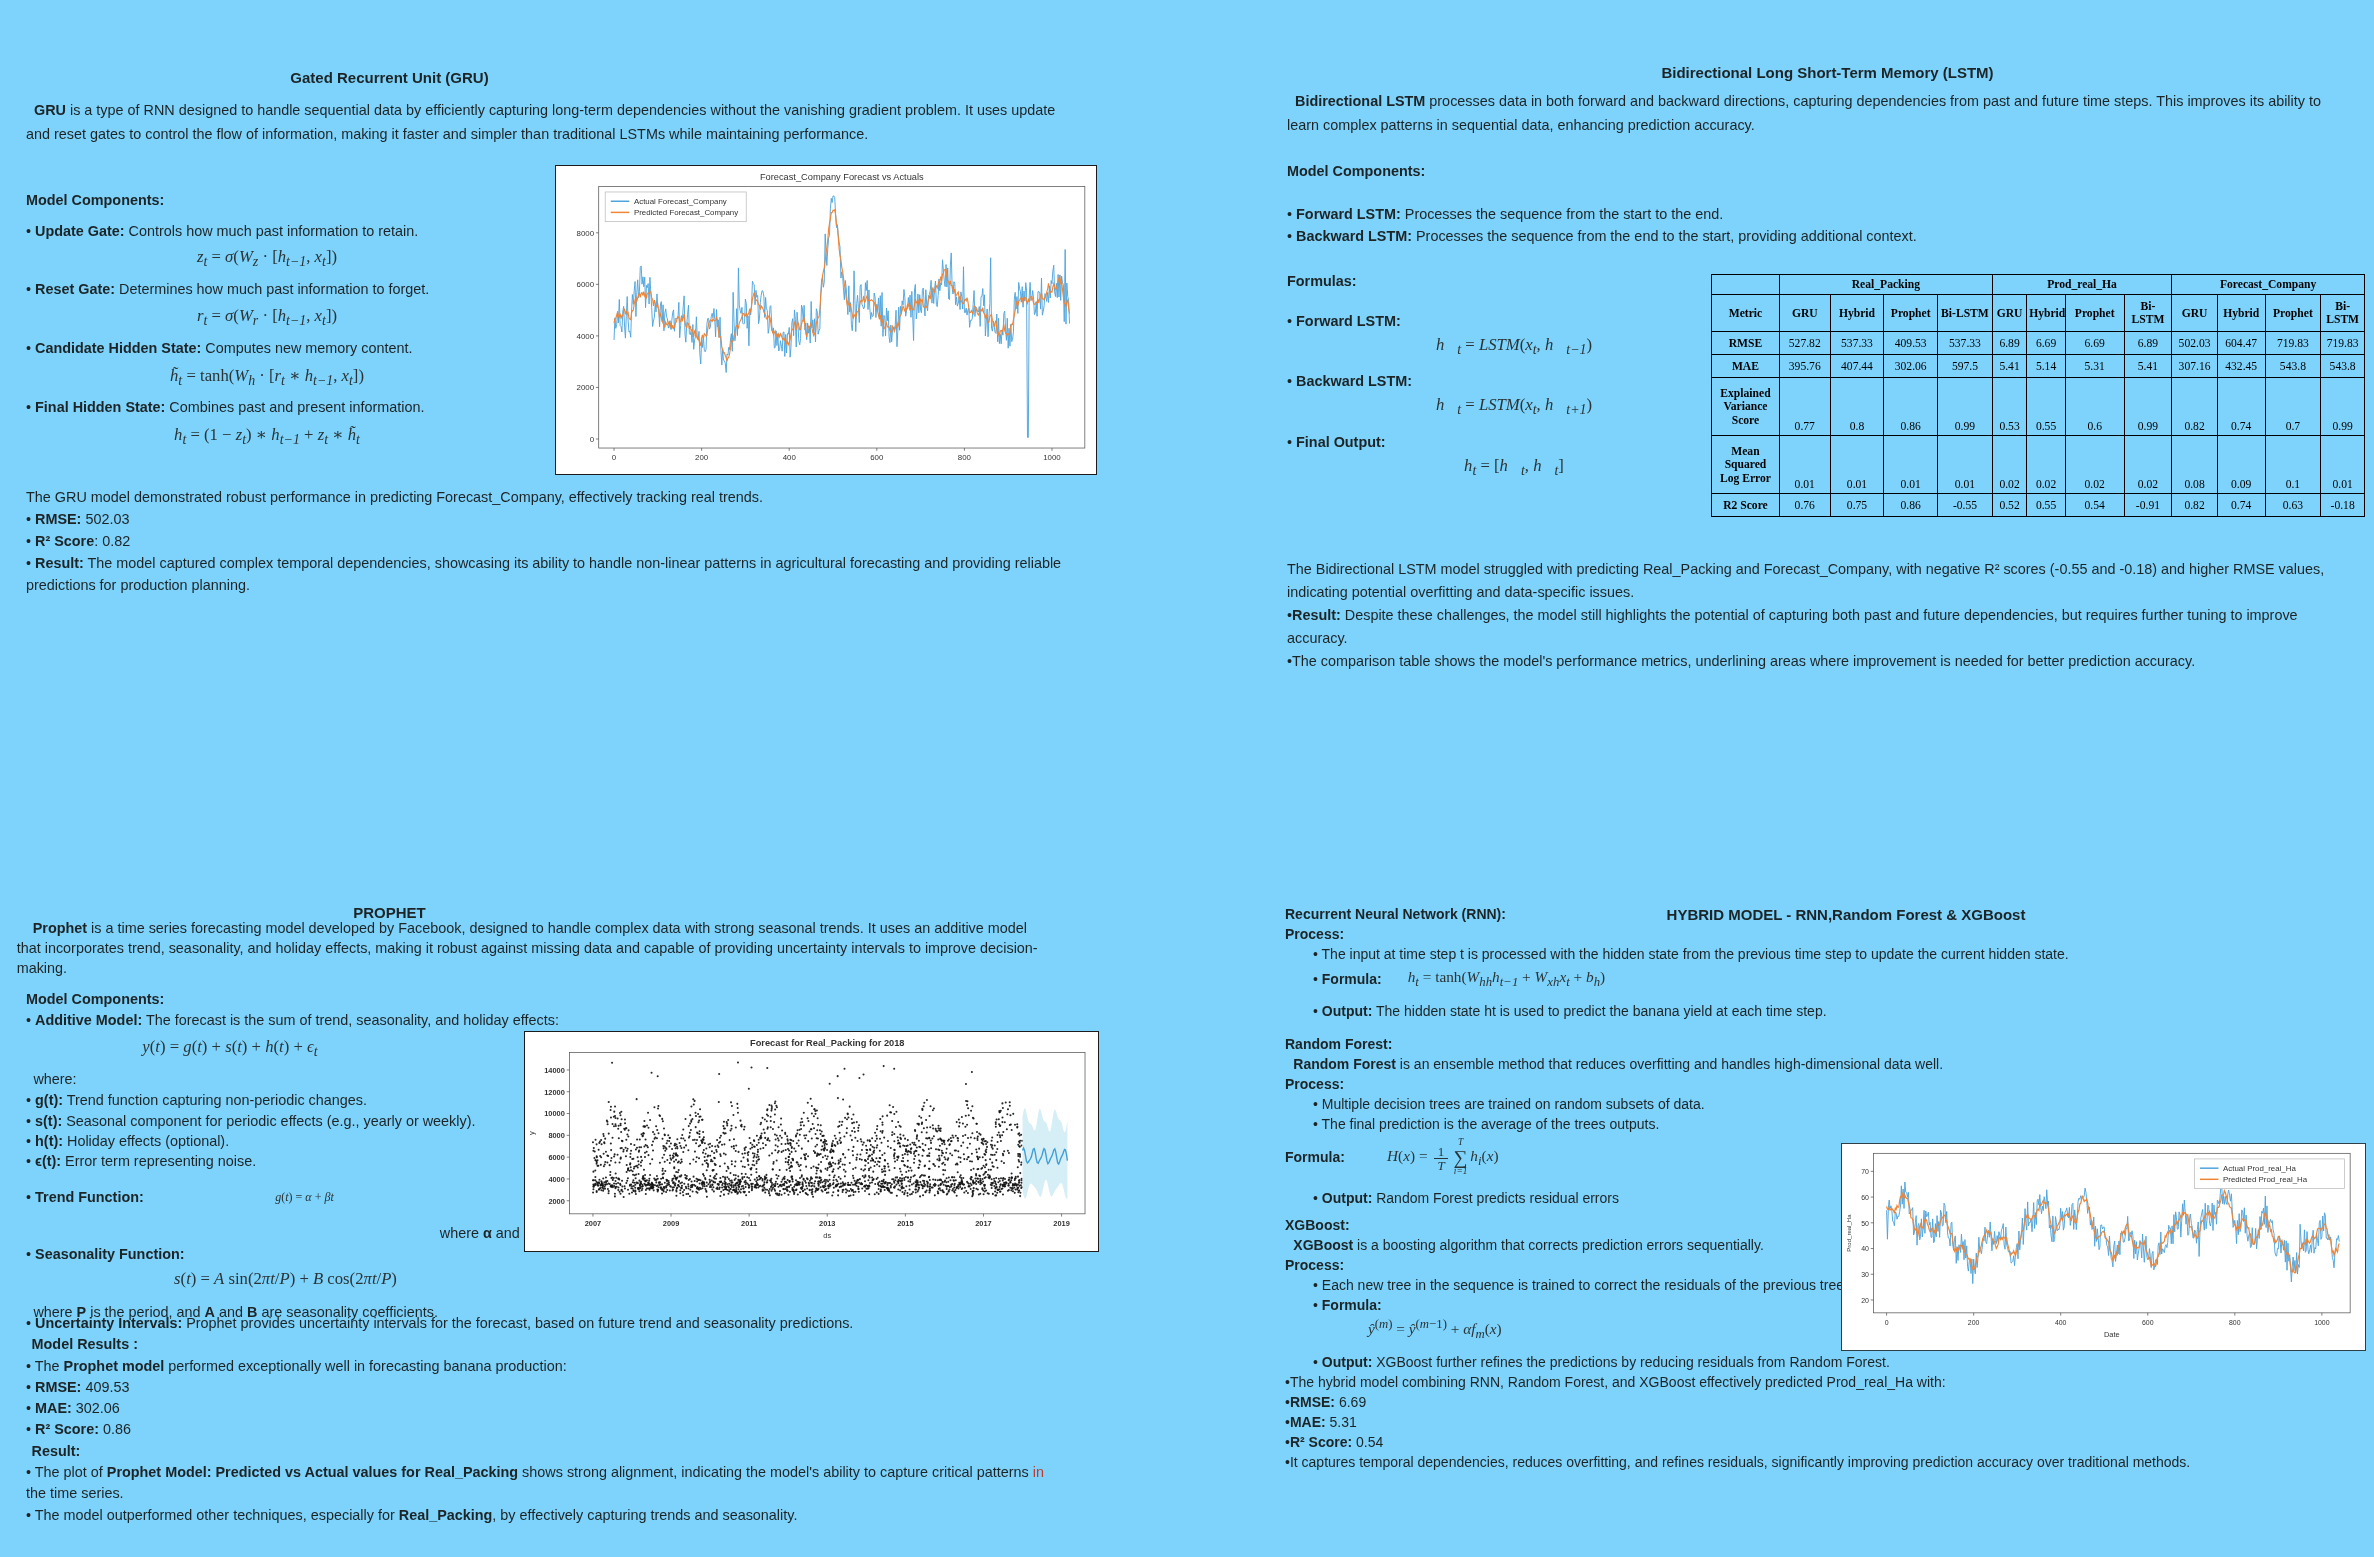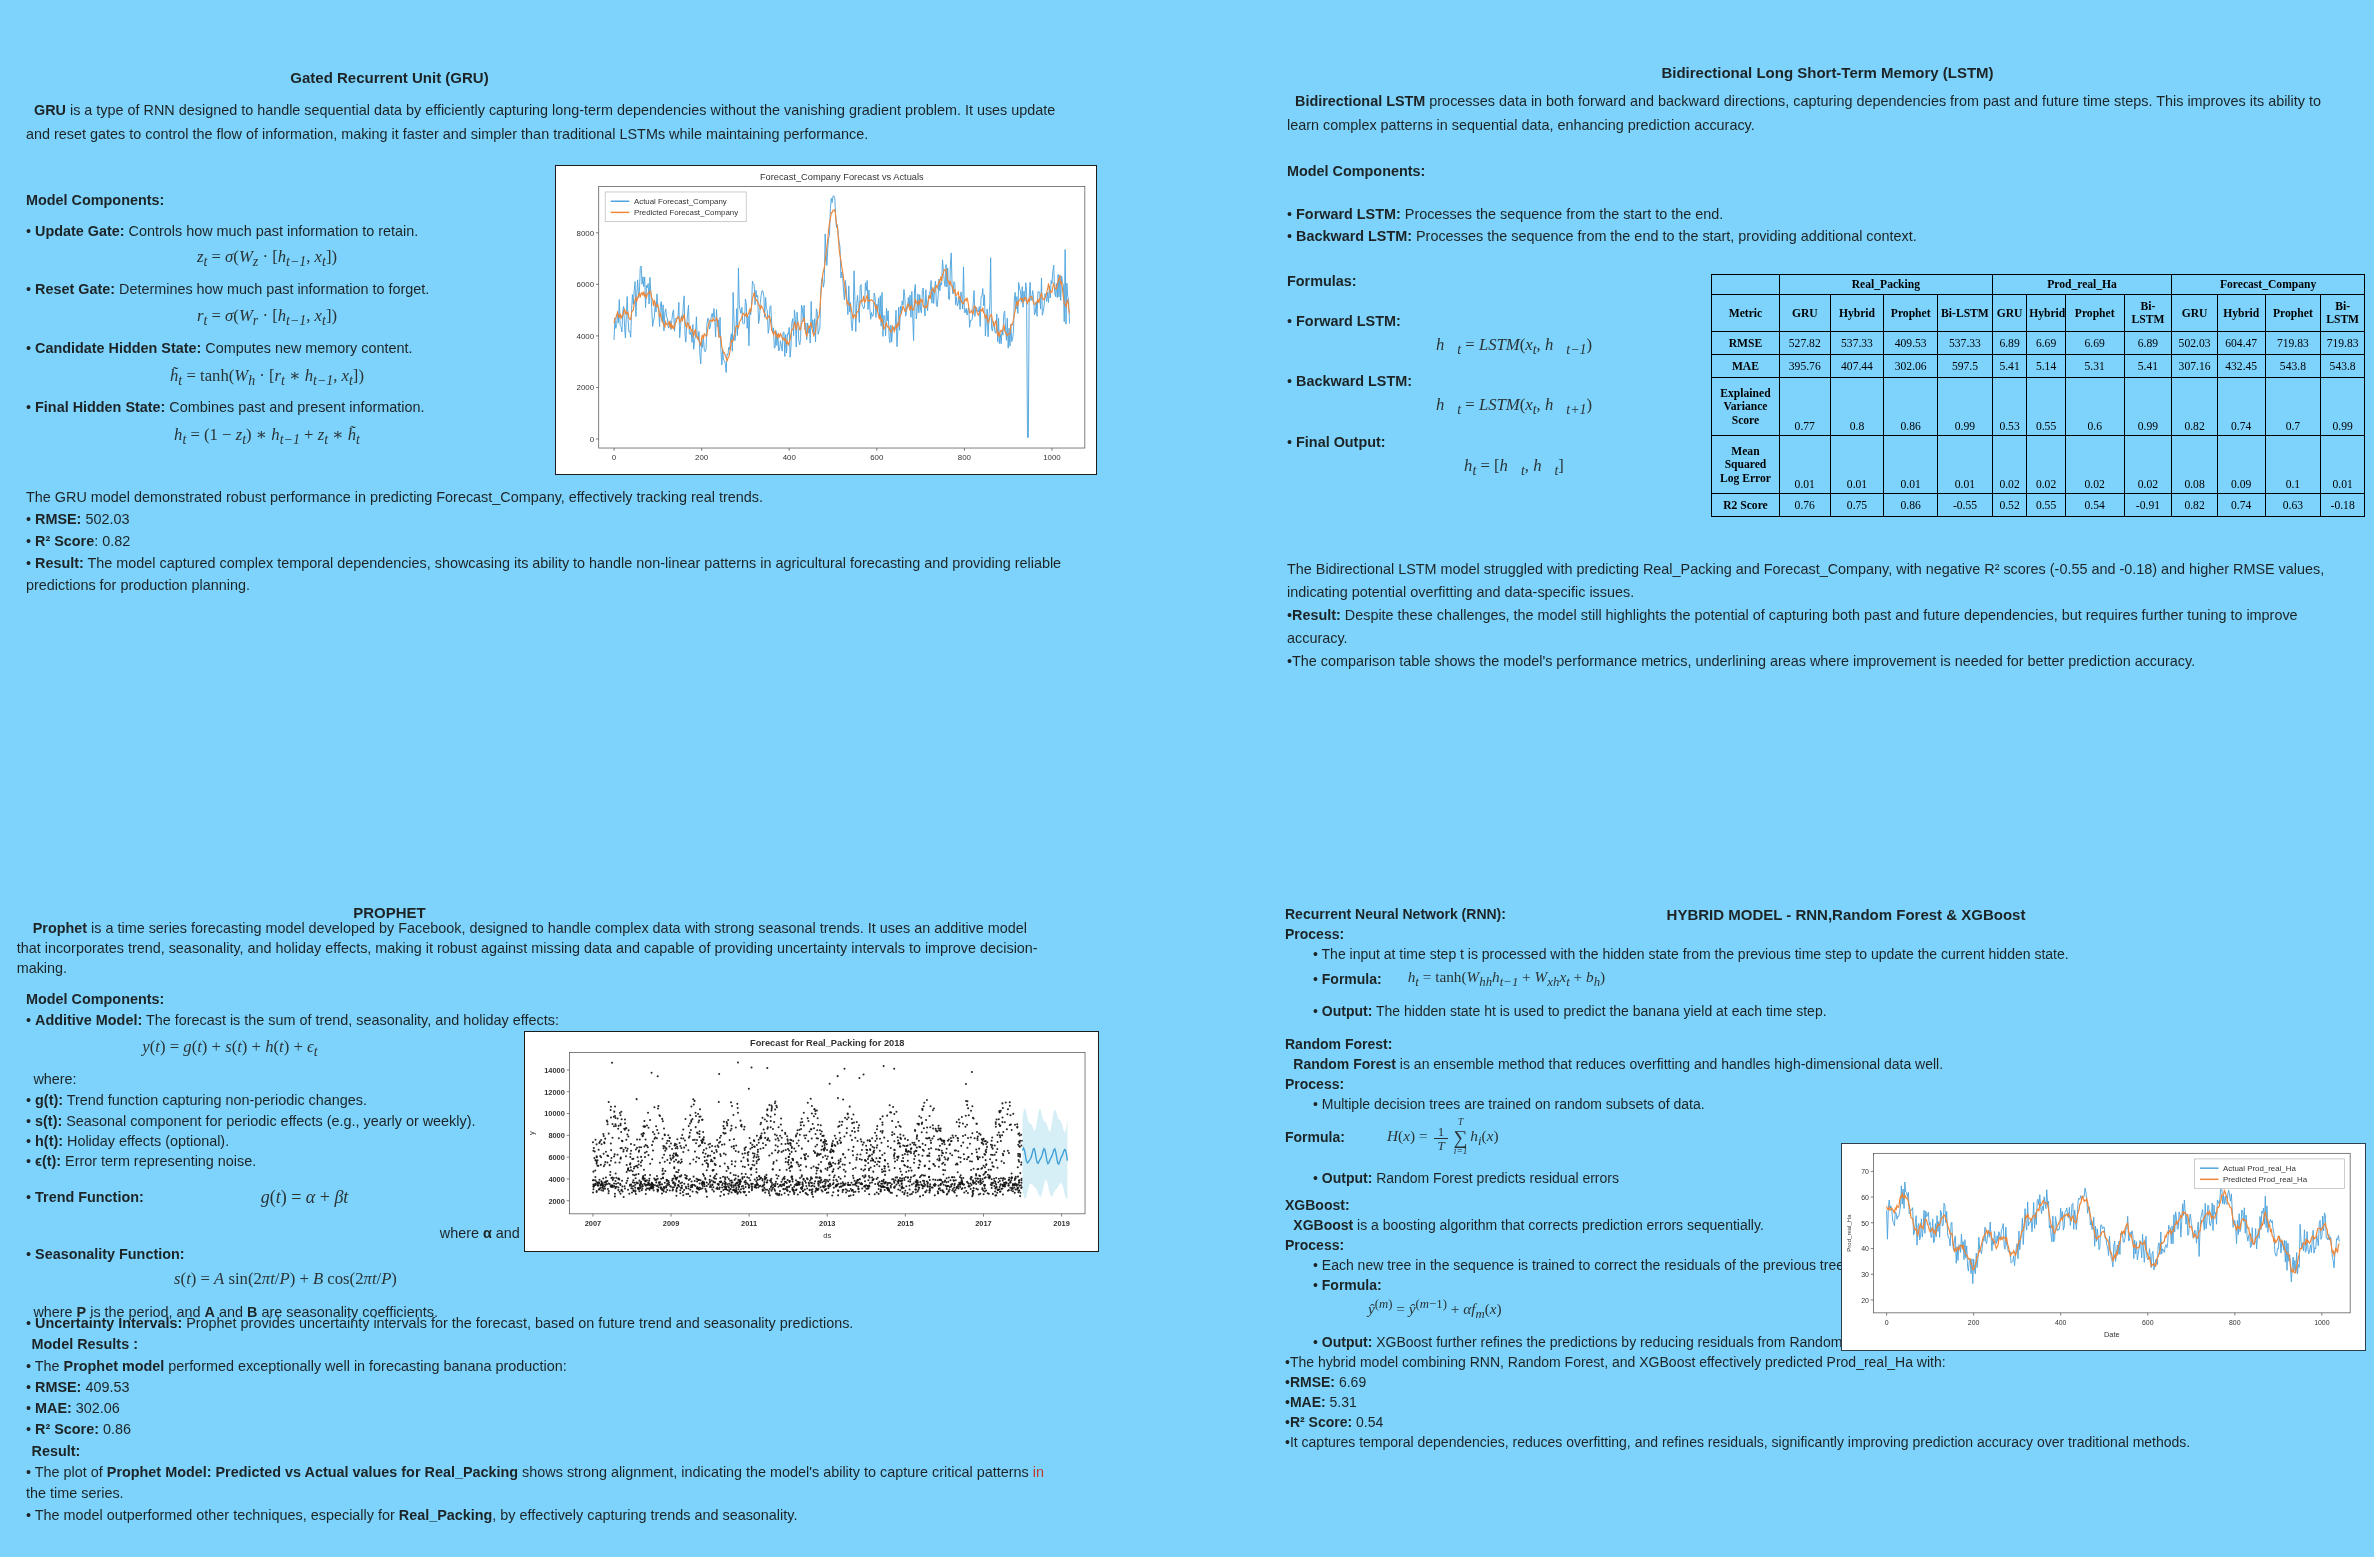--- a/index.html
+++ b/index.html
@@ -271,21 +271,21 @@
       <div class="line heading">Model Components:</div>
       <div class="line">• <b>Additive Model:</b> The forecast is the sum of trend, seasonality, and holiday effects:</div>
       <div class="formula formula-display" style="width:408px;"><i>y</i>(<i>t</i>) = <i>g</i>(<i>t</i>) + <i>s</i>(<i>t</i>) + <i>h</i>(<i>t</i>) + <i>ϵ<sub>t</sub></i></div>
       <div class="line" style="padding-left:7.4px;">where:</div>
       <div class="line" style="line-height:20.4px;">• <b>g(t):</b> Trend function capturing non-periodic changes.</div>
       <div class="line" style="line-height:20.4px;">• <b>s(t):</b> Seasonal component for periodic effects (e.g., yearly or weekly).</div>
       <div class="line" style="line-height:20.4px;">• <b>h(t):</b> Holiday effects (optional).</div>
       <div class="line" style="line-height:20.4px;">• <b>ϵ(t):</b> Error term representing noise.</div>
       <div class="frow mt16">
         <span class="line" style="width:158px;">• <b>Trend Function:</b></span>
-        <span class="formula" style="width:241px;text-align:center;font-size:18px;"><i>g</i>(<i>t</i>) = <i>α</i> + <i>βt</i></span>
+        <span class="formula" style="width:241px;text-align:center;font-size:12px;"><i>g</i>(<i>t</i>) = <i>α</i> + <i>βt</i></span>
       </div>
       <div class="line mt16" style="padding-left:7.4px;text-align:right;">where <b>α</b> and <b>β</b> are trend parameters.</div>
       <div class="line">• <b>Seasonality Function:</b></div>
       <div class="formula formula-display" style="width:519px;margin-top:3.7px;"><i>s</i>(<i>t</i>) = <i>A</i> sin(2<i>πt</i>/<i>P</i>) + <i>B</i> cos(2<i>πt</i>/<i>P</i>)</div>
       <div class="line mt14" style="padding-left:7.4px;">where <b>P</b> is the period, and <b>A</b> and <b>B</b> are seasonality coefficients.</div>
     </div>
 
     <div class="fig" id="fig-prophet"><svg width="573" height="219" viewBox="0 0 618 236">
           <rect x="48" y="22" width="556" height="174" fill="none" stroke="#555" stroke-width="0.8"></rect>
           <line x1="73.27272727272378" y1="196" x2="73.27272727272378" y2="199" stroke="#555" stroke-width="0.8"></line>
@@ -2948,20 +2948,21 @@
       <div class="frow ind" style="height:30px;">
         <span class="tline">• <b>Formula:</b></span>
         <span class="formula" style="margin-left:26px;font-size:15.3px;"><i>h<sub>t</sub></i> = tanh(<i>W<sub>hh</sub></i><i>h<sub>t−1</sub></i> + <i>W<sub>xh</sub></i><i>x<sub>t</sub></i> + <i>b<sub>h</sub></i>)</span>
       </div>
       <div class="tline ind mt8">• <b>Output:</b> The hidden state ht is used to predict the banana yield at each time step.</div>
 
       <div class="tline heading mt14"><b>Random Forest:</b></div>
       <div class="tline indent1"><b>Random Forest</b> is an ensemble method that reduces overfitting and handles high-dimensional data well.</div>
       <div class="tline heading">Process:</div>
       <div class="tline ind">• Multiple decision trees are trained on random subsets of data.</div>
+      <div class="tline ind">• The final prediction is the average of the trees outputs.</div>
       <div class="frow" style="height:46px;">
         <span class="tline heading" style="width:102px;"><b>Formula:</b></span>
         <span class="formula" style="font-size:15.3px;"><i>H</i>(<i>x</i>) = <span class="frac"><span class="top">1</span><span class="bot"><i>T</i></span></span><span class="sum"><span class="lim"><i>T</i></span><span class="sigma">∑</span><span class="lim"><i>i</i>=1</span></span><i>h<sub>i</sub></i>(<i>x</i>)</span>
       </div>
       <div class="tline ind mt8">• <b>Output:</b> Random Forest predicts residual errors</div>
 
       <div class="tline heading mt8"><b>XGBoost:</b></div>
       <div class="tline indent1"><b>XGBoost</b> is a boosting algorithm that corrects prediction errors sequentially.</div>
       <div class="tline heading">Process:</div>
       <div class="tline ind">• Each new tree in the sequence is trained to correct the residuals of the previous trees.</div>

